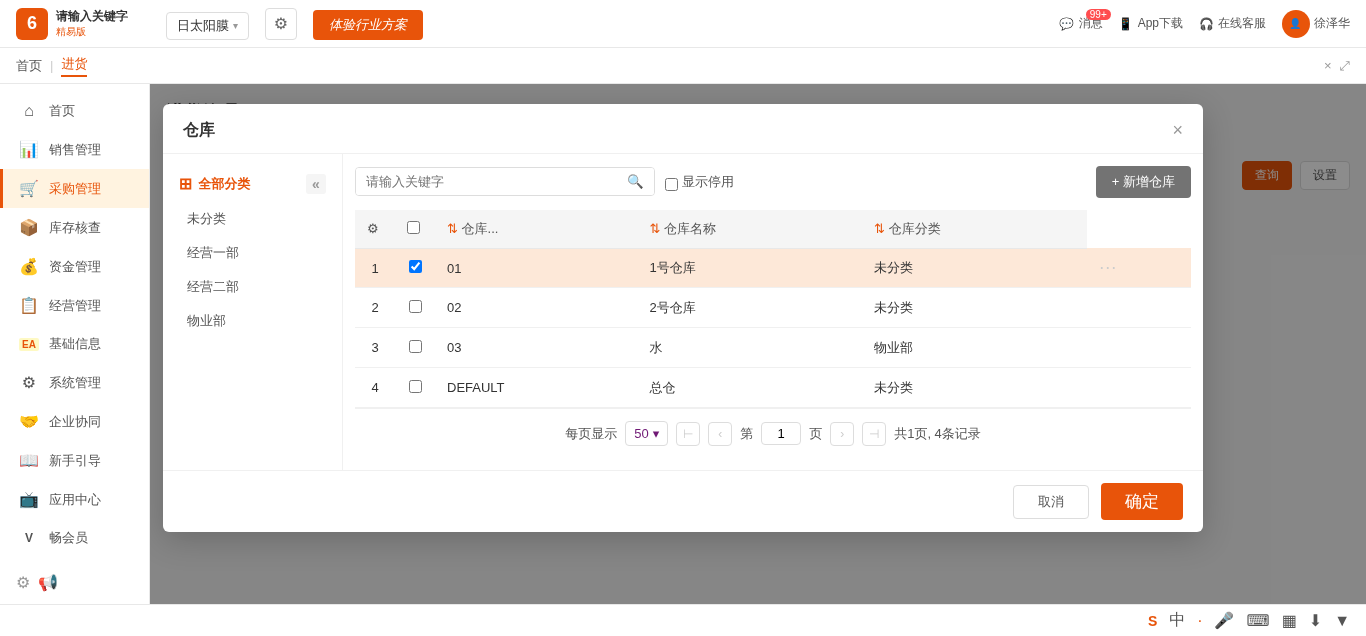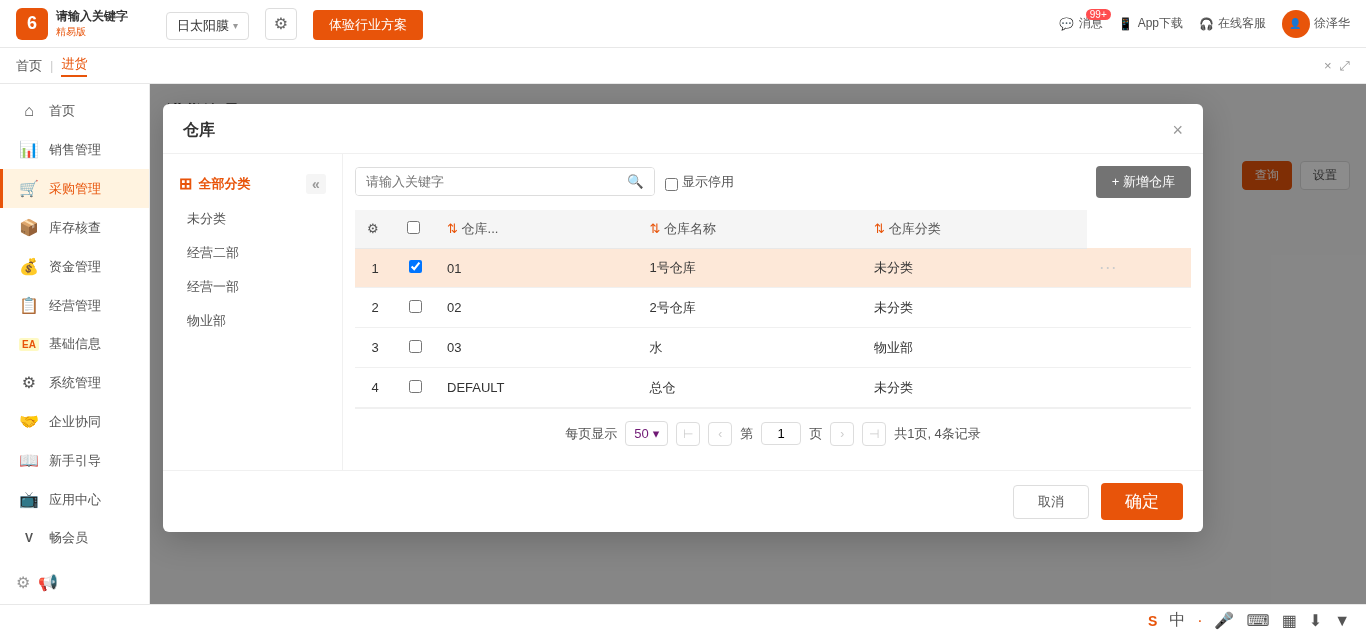--- a/index.html
+++ b/index.html
@@ -44,21 +44,21 @@
     }
     .store-selector .chevron { color: #999; font-size: 10px; }
     .gear-btn {
       width: 32px; height: 32px;
       background: #fff; border: 1px solid #ddd; border-radius: 4px;
       display: flex; align-items: center; justify-content: center;
       cursor: pointer; color: #666; font-size: 16px;
     }
     .trial-btn {
       background: #e8540a; color: #fff; border: none;
-      padding: 6px 16px; border-radius: 4px; cursor: pointer; font-size: 13px;
+      padding: 6px 16px; border-radius: 4px; cursor: pointer; font-size: 13px; font-style: italic;
     }
 
     .header-right {
       display: flex; align-items: center; gap: 16px;
     }
     .header-right-item {
       display: flex; align-items: center; gap: 4px;
       color: #555; font-size: 12px; cursor: pointer; position: relative;
     }
     .badge {
@@ -431,22 +431,22 @@
 
         <div class="modal-body">
 
           <div class="category-panel">
             <div class="category-header">
               <span class="grid-icon">⊞</span>
               <span>全部分类</span>
               <span class="collapse-btn">«</span>
             </div>
             <div class="category-item">未分类</div>
+            <div class="category-item">经营一部</div>
             <div class="category-item">经营二部</div>
-            <div class="category-item">经营一部</div>
             <div class="category-item">物业部</div>
           </div>
 
           <div class="table-panel">
 
             <div class="table-toolbar">
               <div class="search-box">
                 <input class="search-input" type="text" placeholder="请输入关键字" style="">
                 <button class="search-icon-btn">🔍</button>
               </div>

